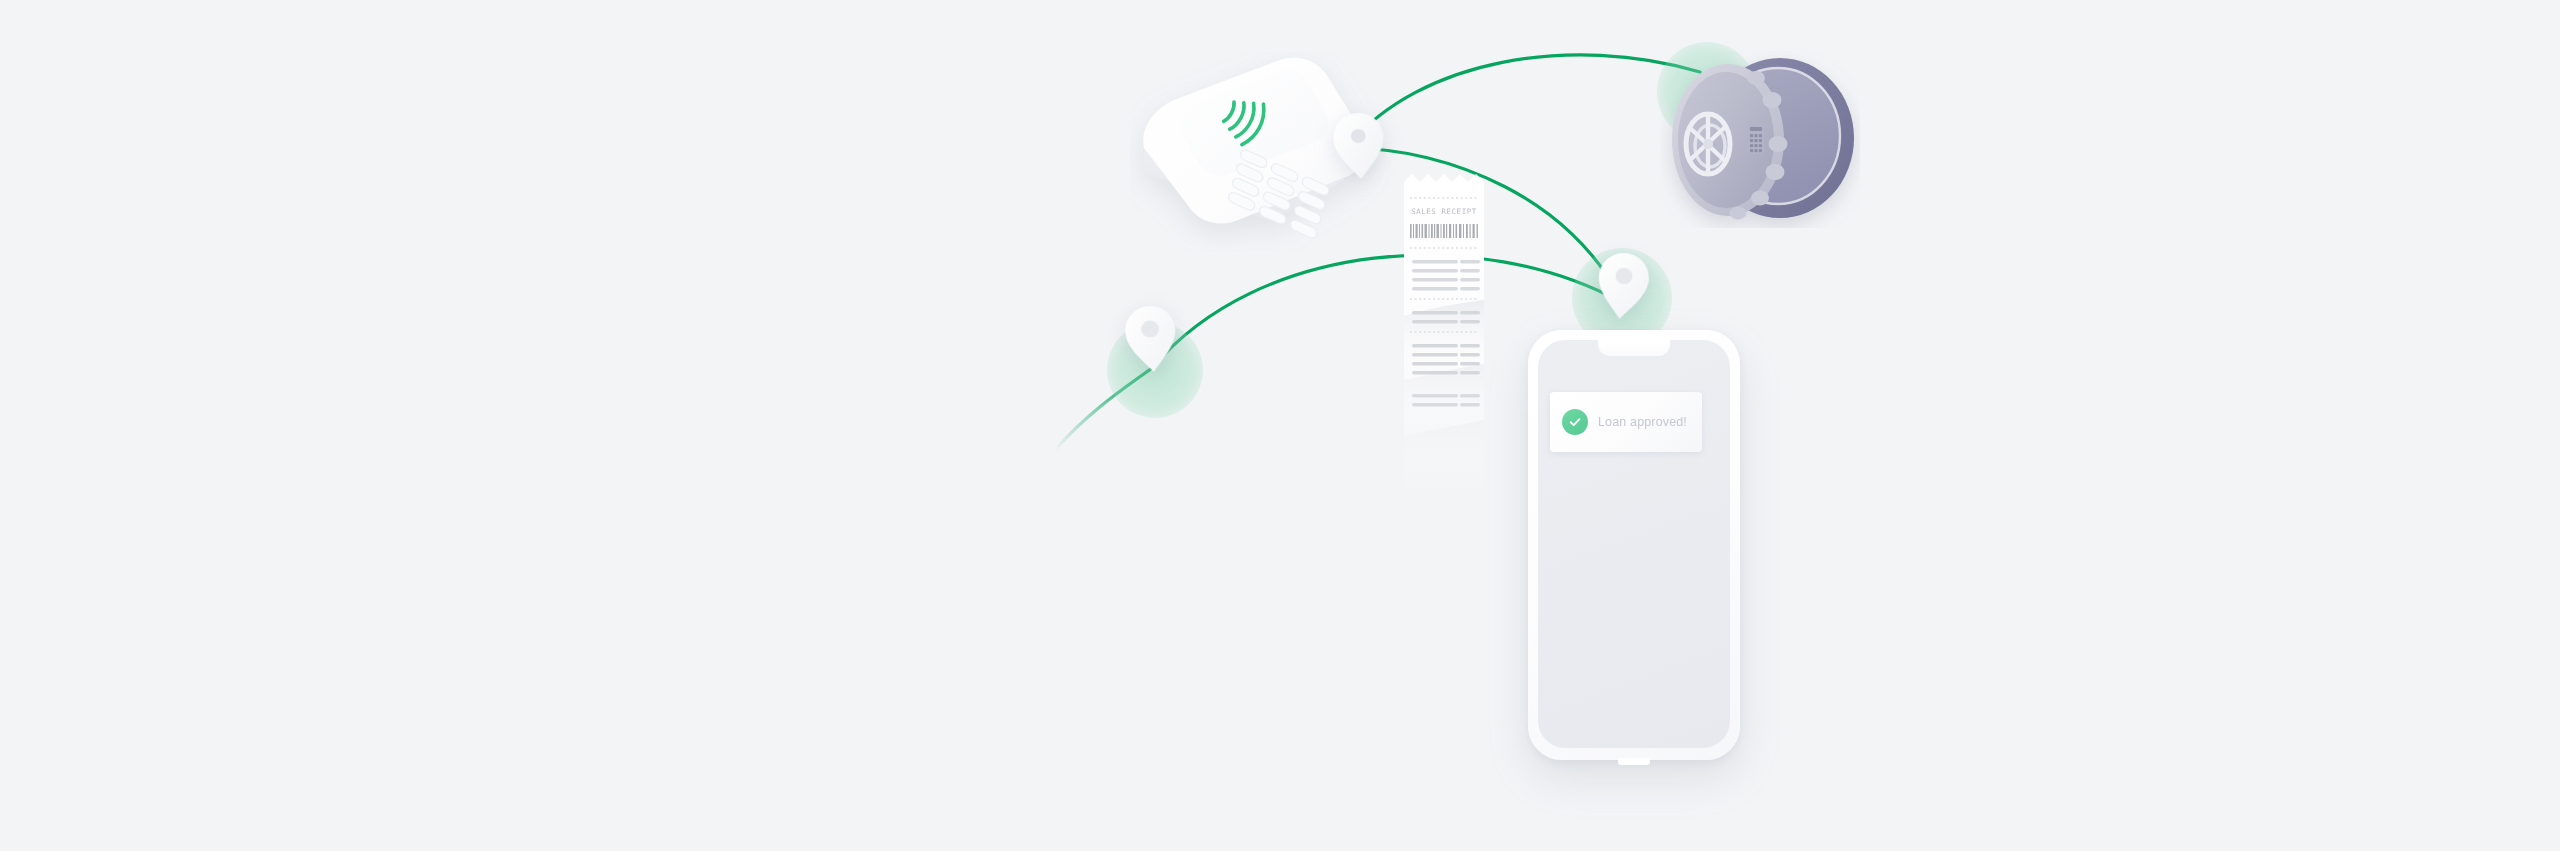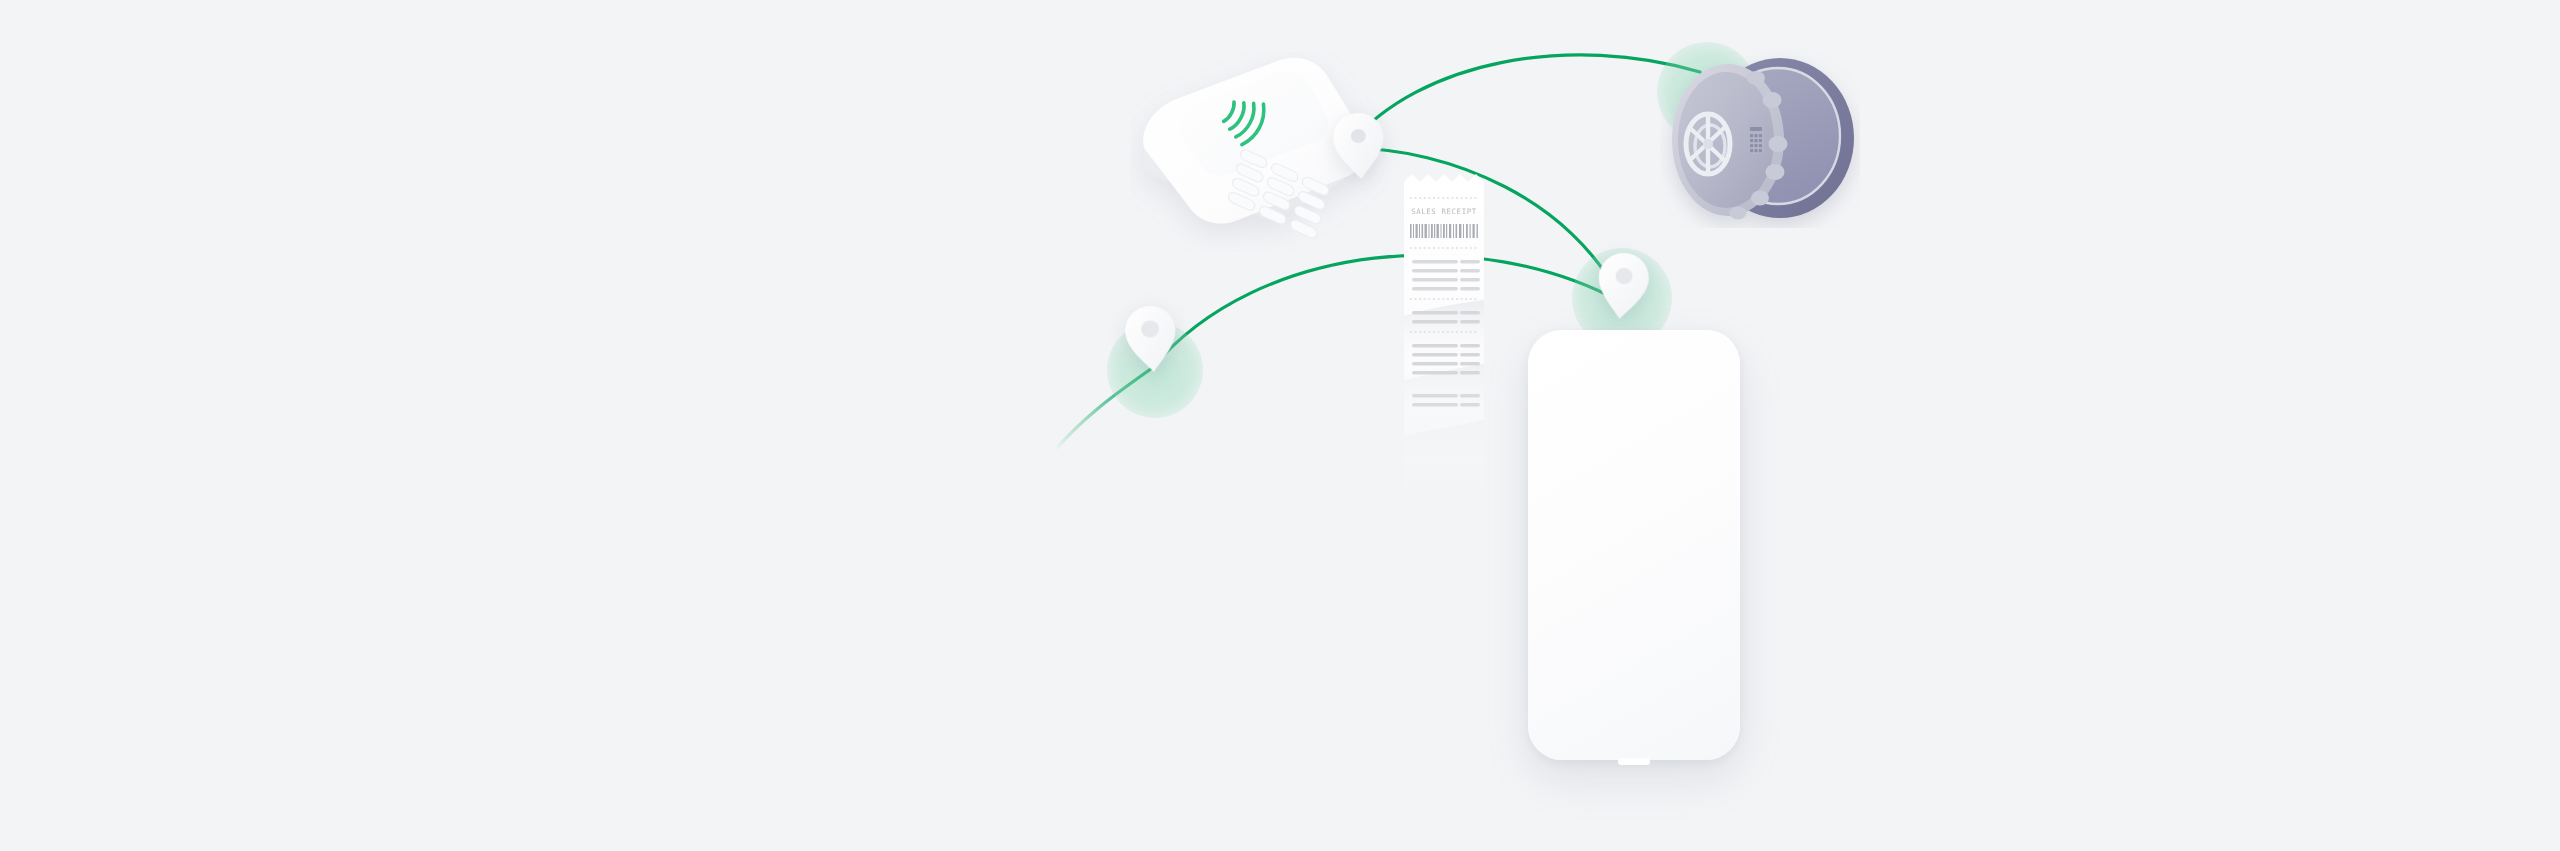--- a/index.html
+++ b/index.html
@@ -452,17 +452,29 @@
         <stop offset="0%" stop-color="#ffffff"></stop>
         <stop offset="100%" stop-color="#f0f1f4"></stop>
       </linearGradient>
     </defs>
     <path d="M 27 3 C 13 3, 2 14, 2 28 C 2 44, 20 60, 27 69 C 34 60, 52 44, 52 28 C 52 14, 41 3, 27 3 Z" fill="url(#pinGC)"></path>
     <ellipse cx="27" cy="26" rx="7.5" ry="7" fill="#e2e4e9"></ellipse>
   </svg>
 
   <div class="phone">
     <div class="phone-body">
+      <div class="phone-screen">
+        <div class="phone-notch"></div>
+
+        <div class="notif">
+          <span class="check-badge">
+            <svg viewBox="0 0 24 24" width="16" height="16" aria-hidden="true">
+              <path d="M5.5 12.4 L10 16.6 L18.6 7.8" fill="none" stroke="#ffffff" stroke-width="2.8" stroke-linecap="round" stroke-linejoin="round"></path>
+            </svg>
+          </span>
+          <span class="notif-text">Loan approved!</span>
+        </div>
+      </div>
       <div class="phone-nub"></div>
     </div>
   </div>
 
 </div>
 
 </body></html>

